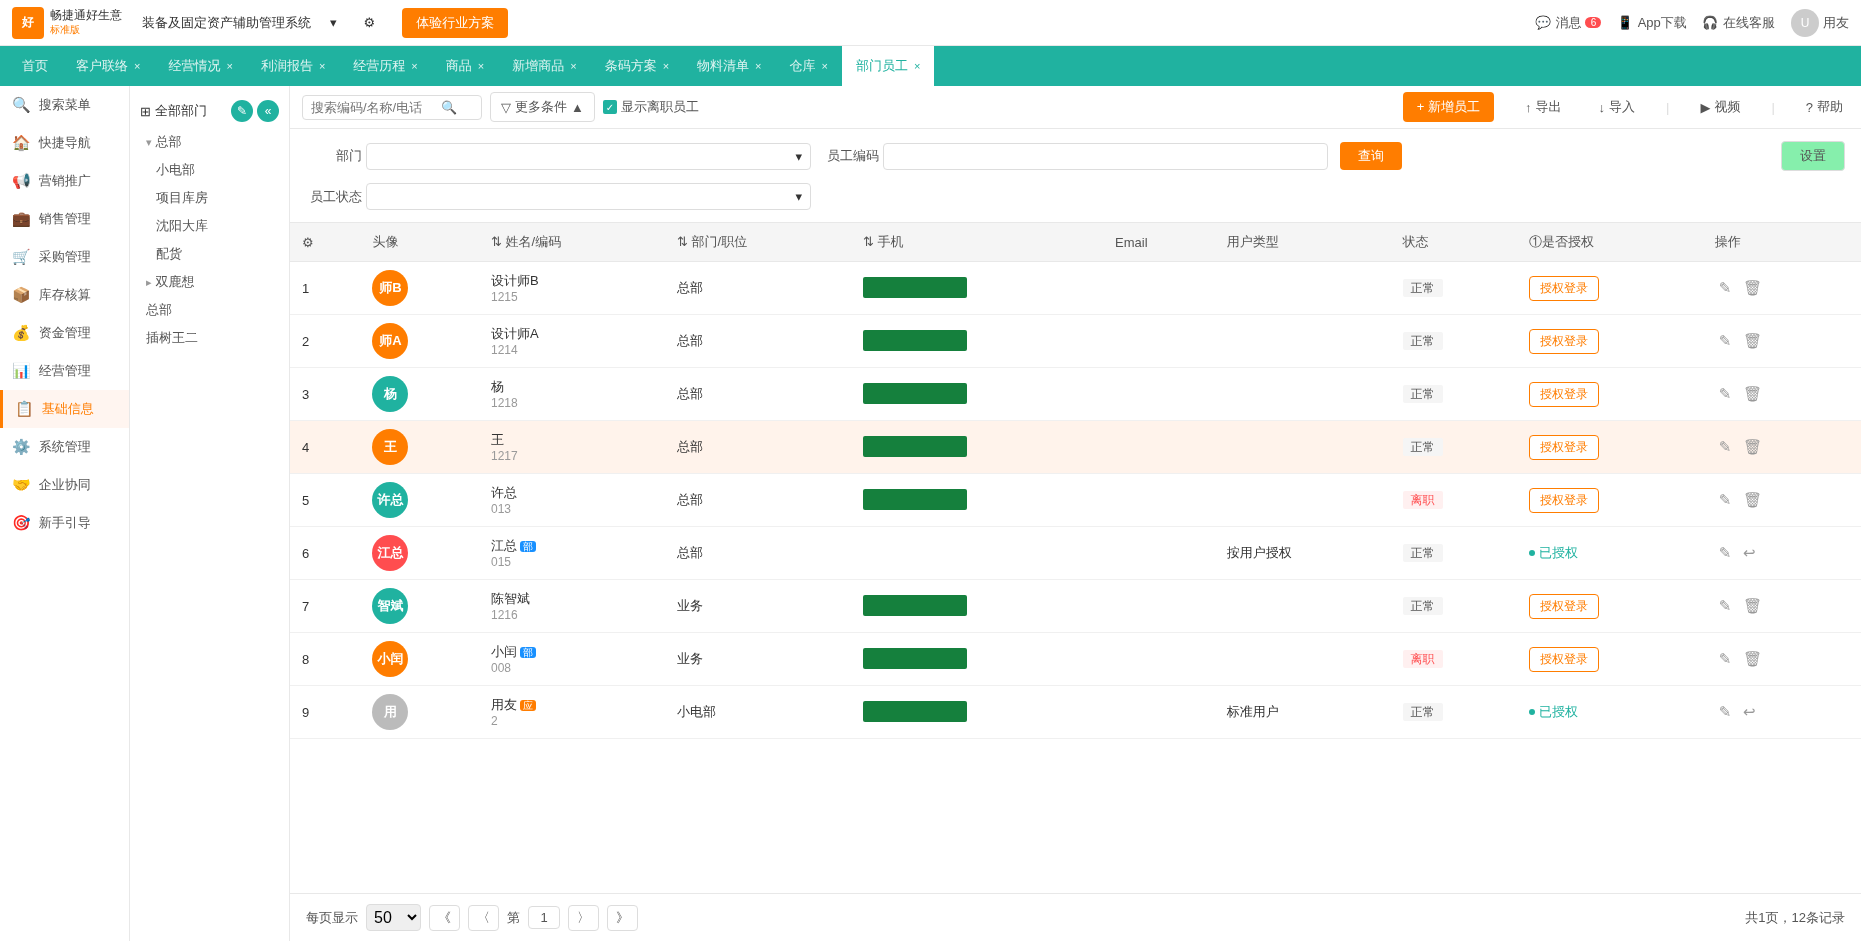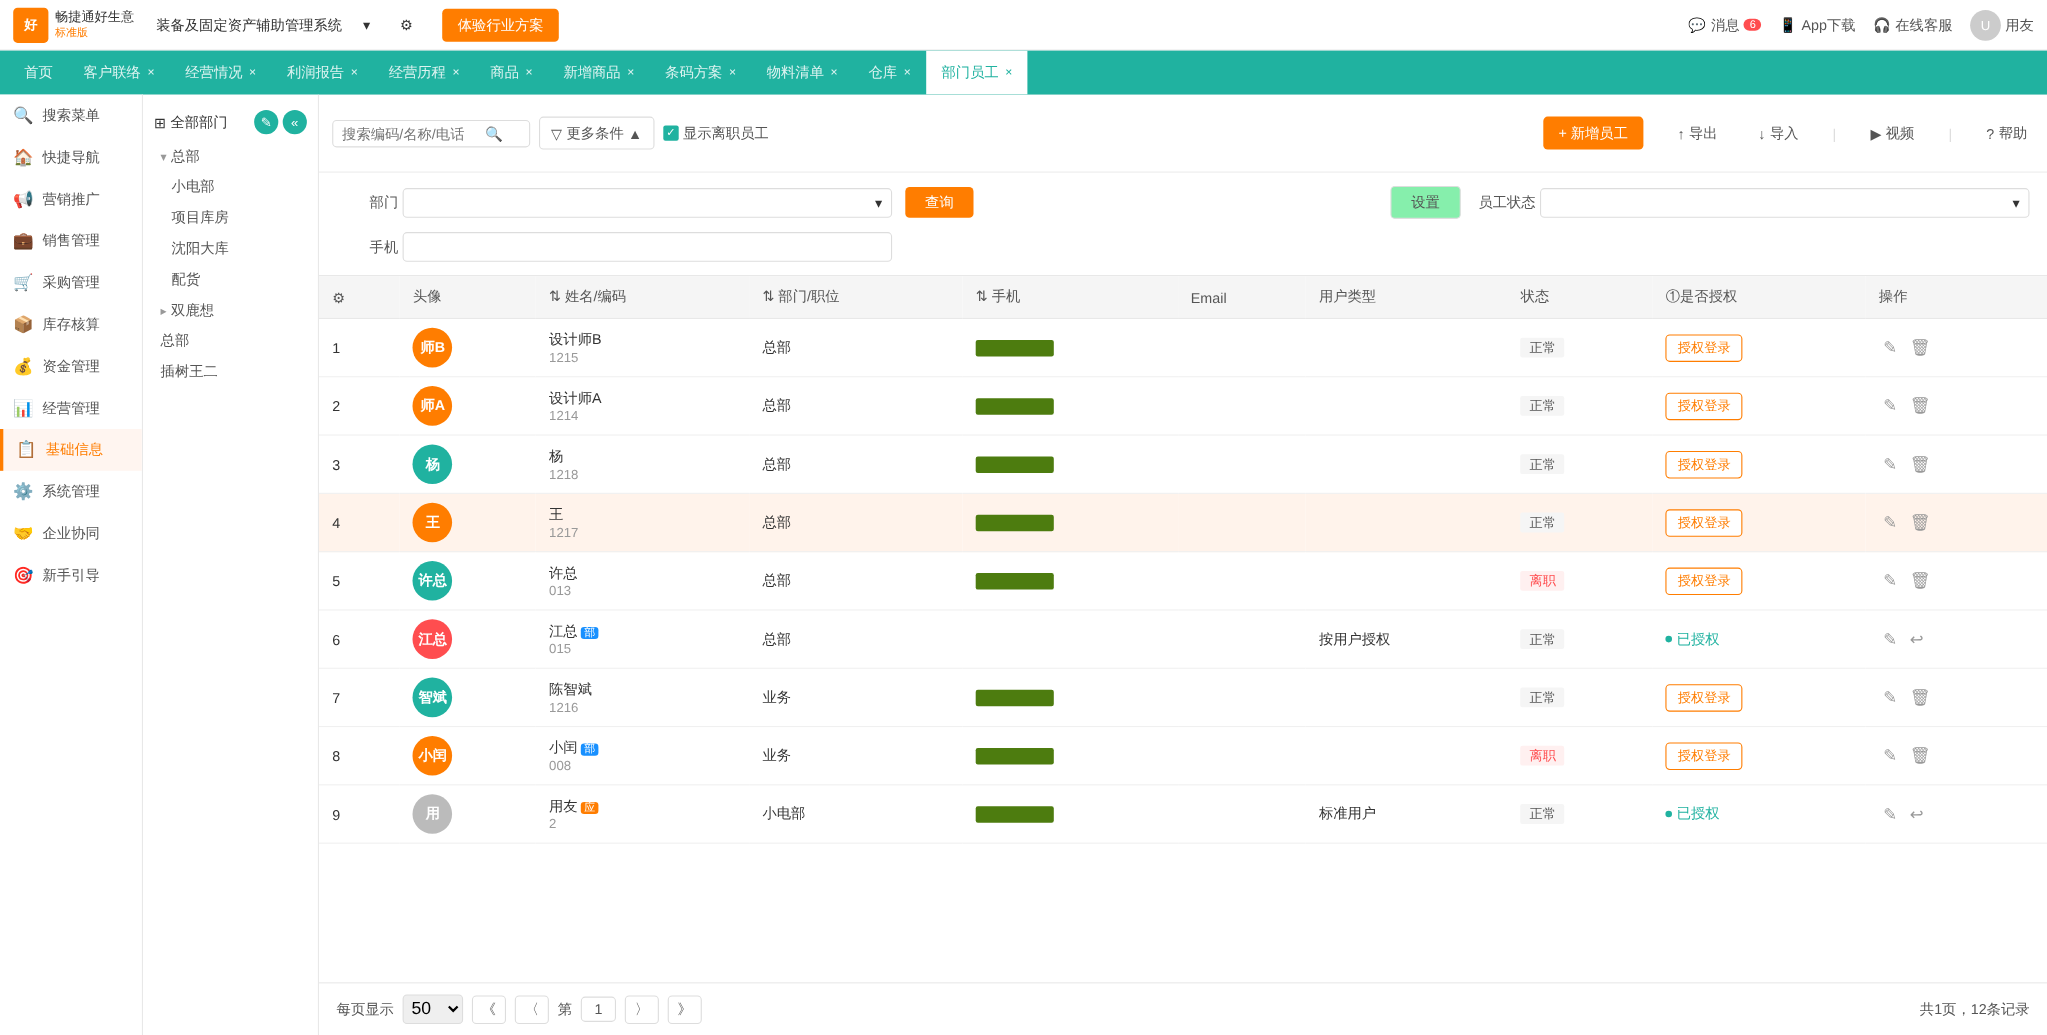--- a/index.html
+++ b/index.html
@@ -50,21 +50,21 @@
     .dept-edit-btn { width: 22px; height: 22px; border-radius: 50%; background: #20b2a0; color: #fff; border: none; font-size: 12px; cursor: pointer; display: flex; align-items: center; justify-content: center; }
     .dept-collapse-btn { width: 22px; height: 22px; border-radius: 50%; background: #20b2a0; color: #fff; border: none; font-size: 12px; cursor: pointer; display: flex; align-items: center; justify-content: center; }
     .dept-node { padding: 5px 10px 5px 16px; cursor: pointer; color: #555; font-size: 13px; display: flex; align-items: center; gap: 4px; }
     .dept-node .arrow { color: #999; font-size: 11px; }
     .dept-child { padding-left: 26px; }
 
     
     .employee-main { flex: 1; display: flex; flex-direction: column; overflow: hidden; }
 
     
-    .toolbar { display: flex; align-items: center; gap: 8px; padding: 20px 12px; background: #fff; border-bottom: 1px solid #e8e8e8; }
+    .toolbar { display: flex; align-items: center; gap: 8px; padding: 6px 12px; background: #fff; border-bottom: 1px solid #e8e8e8; }
     .search-input-wrap { display: flex; align-items: center; border: 1px solid #ddd; border-radius: 4px; padding: 4px 8px; background: #fff; min-width: 180px; }
     .search-input-wrap input { border: none; outline: none; font-size: 13px; width: 130px; }
     .search-input-wrap .search-icon { color: #999; }
     .filter-btn { display: flex; align-items: center; gap: 4px; color: #555; cursor: pointer; font-size: 13px; border: 1px solid #ddd; border-radius: 4px; padding: 5px 10px; background: #fff; }
     .show-resigned { display: flex; align-items: center; gap: 4px; color: #555; font-size: 13px; cursor: pointer; }
     .checkbox-checked { width: 14px; height: 14px; background: #20b2a0; border-radius: 2px; display: flex; align-items: center; justify-content: center; }
     .checkbox-checked::after { content: '✓'; color: #fff; font-size: 10px; }
     .toolbar-right { margin-left: auto; display: flex; align-items: center; gap: 25px; }
     .add-btn { background: #ff7d00; color: #fff; border: none; border-radius: 4px; padding: 6px 14px; font-size: 13px; cursor: pointer; display: flex; align-items: center; gap: 4px; }
     .action-btn { display: flex; align-items: center; gap: 4px; color: #555; cursor: pointer; font-size: 13px; border: none; background: none; padding: 5px 6px; }
@@ -86,21 +86,21 @@
     th { padding: 10px 12px; color: #555; font-weight: 500; font-size: 13px; text-align: left; white-space: nowrap; border-bottom: 1px solid #e8e8e8; }
     td { padding: 8px 12px; color: #333; font-size: 13px; border-bottom: 1px solid #f0f0f0; vertical-align: middle; }
     tr.highlighted { background: #fff3eb; }
     .avatar-cell { width: 36px; height: 36px; border-radius: 50%; display: flex; align-items: center; justify-content: center; color: #fff; font-size: 13px; font-weight: bold; }
     .status-normal { color: #555; background: #f5f5f5; border-radius: 2px; padding: 2px 8px; font-size: 12px; }
     .status-resigned { color: #ff4d4f; background: #fff0f0; border-radius: 2px; padding: 2px 8px; font-size: 12px; }
     .auth-btn { border: 1px solid #ff7d00; color: #ff7d00; background: #fff; border-radius: 4px; padding: 3px 10px; font-size: 12px; cursor: pointer; white-space: nowrap; }
     .auth-granted { display: flex; align-items: center; gap: 4px; color: #20b2a0; font-size: 13px; }
     .auth-dot { width: 6px; height: 6px; border-radius: 50%; background: #20b2a0; }
     .op-btn { color: #999; cursor: pointer; font-size: 15px; padding: 2px 4px; }
-    .blurred-text { background: #4d7c0f; border-radius: 2px; color: transparent; font-size: 13px; user-select: none; }
+    .blurred-text { background: #15803d; border-radius: 2px; color: transparent; font-size: 19px; user-select: none; }
     .name-code { display: flex; flex-direction: column; }
     .emp-name { font-size: 13px; color: #333; }
     .emp-code { font-size: 12px; color: #999; }
     .blue-badge { background: #1890ff; color: #fff; border-radius: 3px; font-size: 10px; padding: 0 3px; margin-left: 3px; }
     .apply-badge { background: #ff7d00; color: #fff; border-radius: 3px; font-size: 10px; padding: 0 3px; margin-left: 3px; }
 
     
     .pagination { display: flex; align-items: center; gap: 8px; padding: 10px 16px; background: #fff; border-top: 1px solid #e8e8e8; font-size: 13px; color: #555; }
     .pagination-label { color: #555; }
     .pagination-select { border: 1px solid #ddd; border-radius: 4px; padding: 3px 3px; font-size: 16px; }
@@ -328,34 +328,34 @@
         </div>
 
         <div class="filter-form">
           <div class="form-row">
             <span class="form-label">部门</span>
             <div class="form-select">
               <span></span>
               <span>▾</span>
             </div>
           </div>
+          <div class="form-row">
+            <span class="form-label">员工编码</span>
+            <input class="form-input" type="text" value="" style="">
+          </div>
           <div style="display:flex; align-items:center; gap:8px; justify-content:space-between;">
             <button class="query-btn">查询</button>
             <button class="set-btn">设置</button>
           </div>
           <div class="form-row">
             <span class="form-label">员工状态</span>
             <div class="form-select">
               <span></span>
               <span>▾</span>
             </div>
-          </div>
-          <div class="form-row">
-            <span class="form-label">手机</span>
-            <input class="form-input" type="text" value="" style="">
           </div>
         </div>
 
         <div class="table-wrap">
           <table>
             <thead>
               <tr>
                 <th>⚙</th>
                 <th>头像</th>
                 <th>⇅ 姓名/编码</th>

